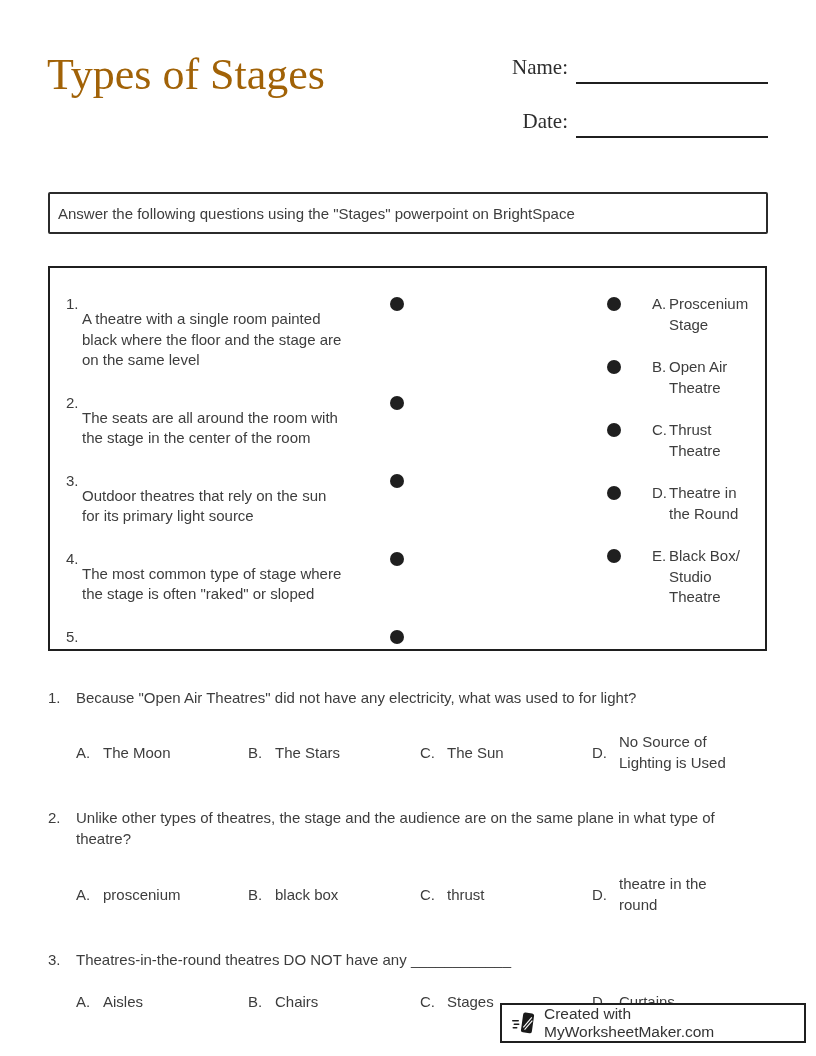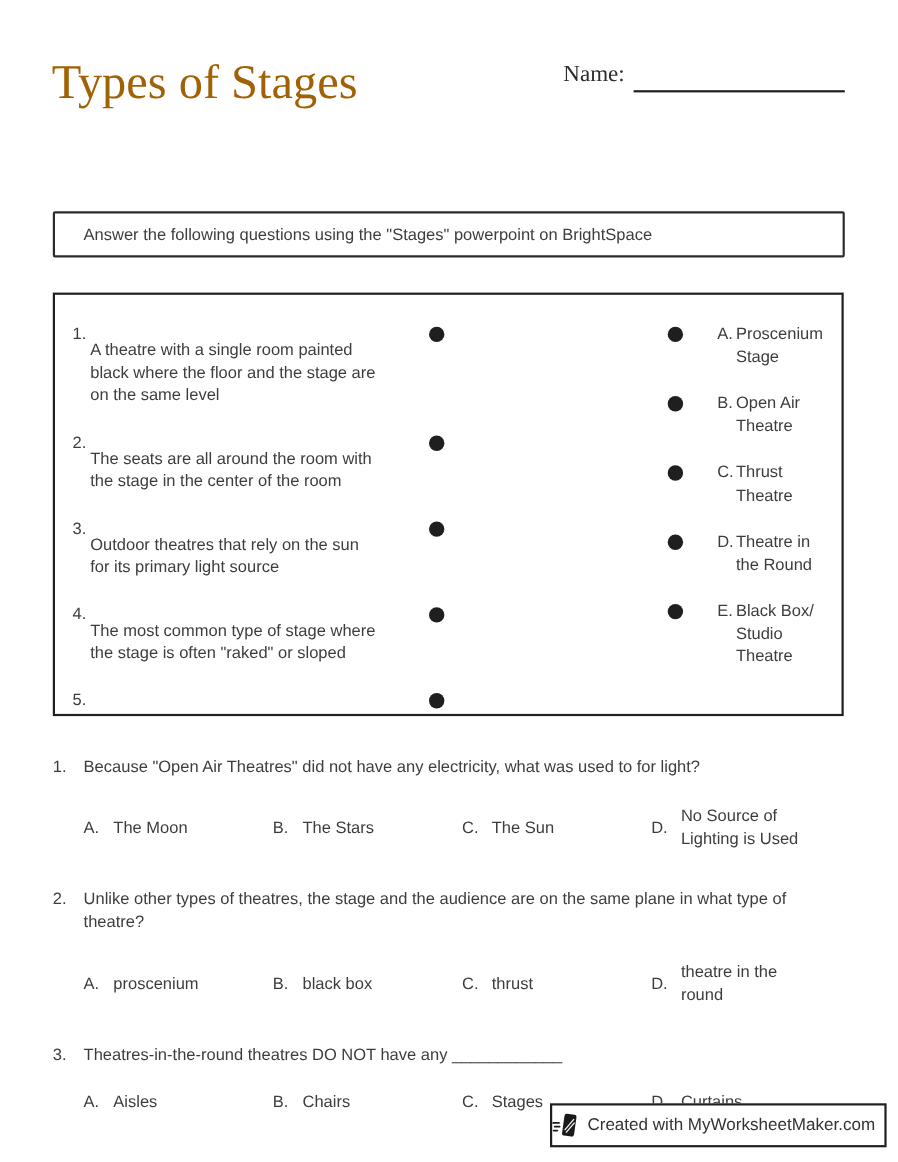--- a/index.html
+++ b/index.html
@@ -20,21 +20,21 @@
   .nd-label {
     width:128px; text-align:right;
     font-family:"Liberation Serif","DejaVu Serif",serif;
     font-size:21px; color:#2d2d2d; line-height:34px;
   }
   .nd-line { width:192px; height:34px; margin-left:8px; border-bottom:2px solid #1f1f1f; }
   
   .instruction-box {
     position:absolute; left:48px; top:192px; width:720px; height:42px;
     border:2px solid #2b2b2b; border-radius:2px;
-    display:flex; align-items:center; padding-left:26px;
+    display:flex; align-items:center; padding-left:8px;
     font-size:15px; color:#3d3d3d;
   }
   
   .match-box {
     position:absolute; left:48px; top:266px; width:719px; height:385px;
     border:2px solid #1f1f1f;
   }
   .match-inner { position:relative; width:100%; height:100%; padding:26px 0 0 16px; }
   .mq-col { width:420px; }
   .mq-row { position:relative; display:flex; margin-bottom:22px; }
@@ -61,34 +61,38 @@
   .opt-letter { flex:0 0 27px; font-size:15px; line-height:21px; }
   .opt-label { font-size:15px; line-height:21px; white-space:pre-line; }
   .gap-q1-opt { margin-top:23px; }
   .gap-opt-q  { margin-top:34px; }
   .gap-q-opt  { margin-top:24px; }
   .gap-q3-opt { margin-top:21px; }
   
   .badge {
     position:absolute; left:500px; top:1003px; width:306px; height:40px;
     background:#fff; border:2px solid #1f1f1f; z-index:5;
-    display:flex; align-items:center; 
+    display:flex; align-items:center; padding-left:10px;
   }
   .badge-text { font-size:15.5px; color:#333; margin-left:8px; }
   .logo { width:24px; height:26px; flex:0 0 24px; }
 </style>
 </head>
 <body>
 
 <div class="page">
 
   <div class="title">Types of Stages</div>
   <div class="name-date">
     <div class="nd-row">
       <div class="nd-label">Name:</div>
+      <div class="nd-line"></div>
+    </div>
+    <div class="nd-row">
+      <div class="nd-label">Date:</div>
       <div class="nd-line"></div>
     </div>
   </div>
 
   <div class="instruction-box">
     <span>Answer the following questions using the "Stages" powerpoint on BrightSpace</span>
   </div>
 
   <div class="match-box">
     <div class="match-inner">

